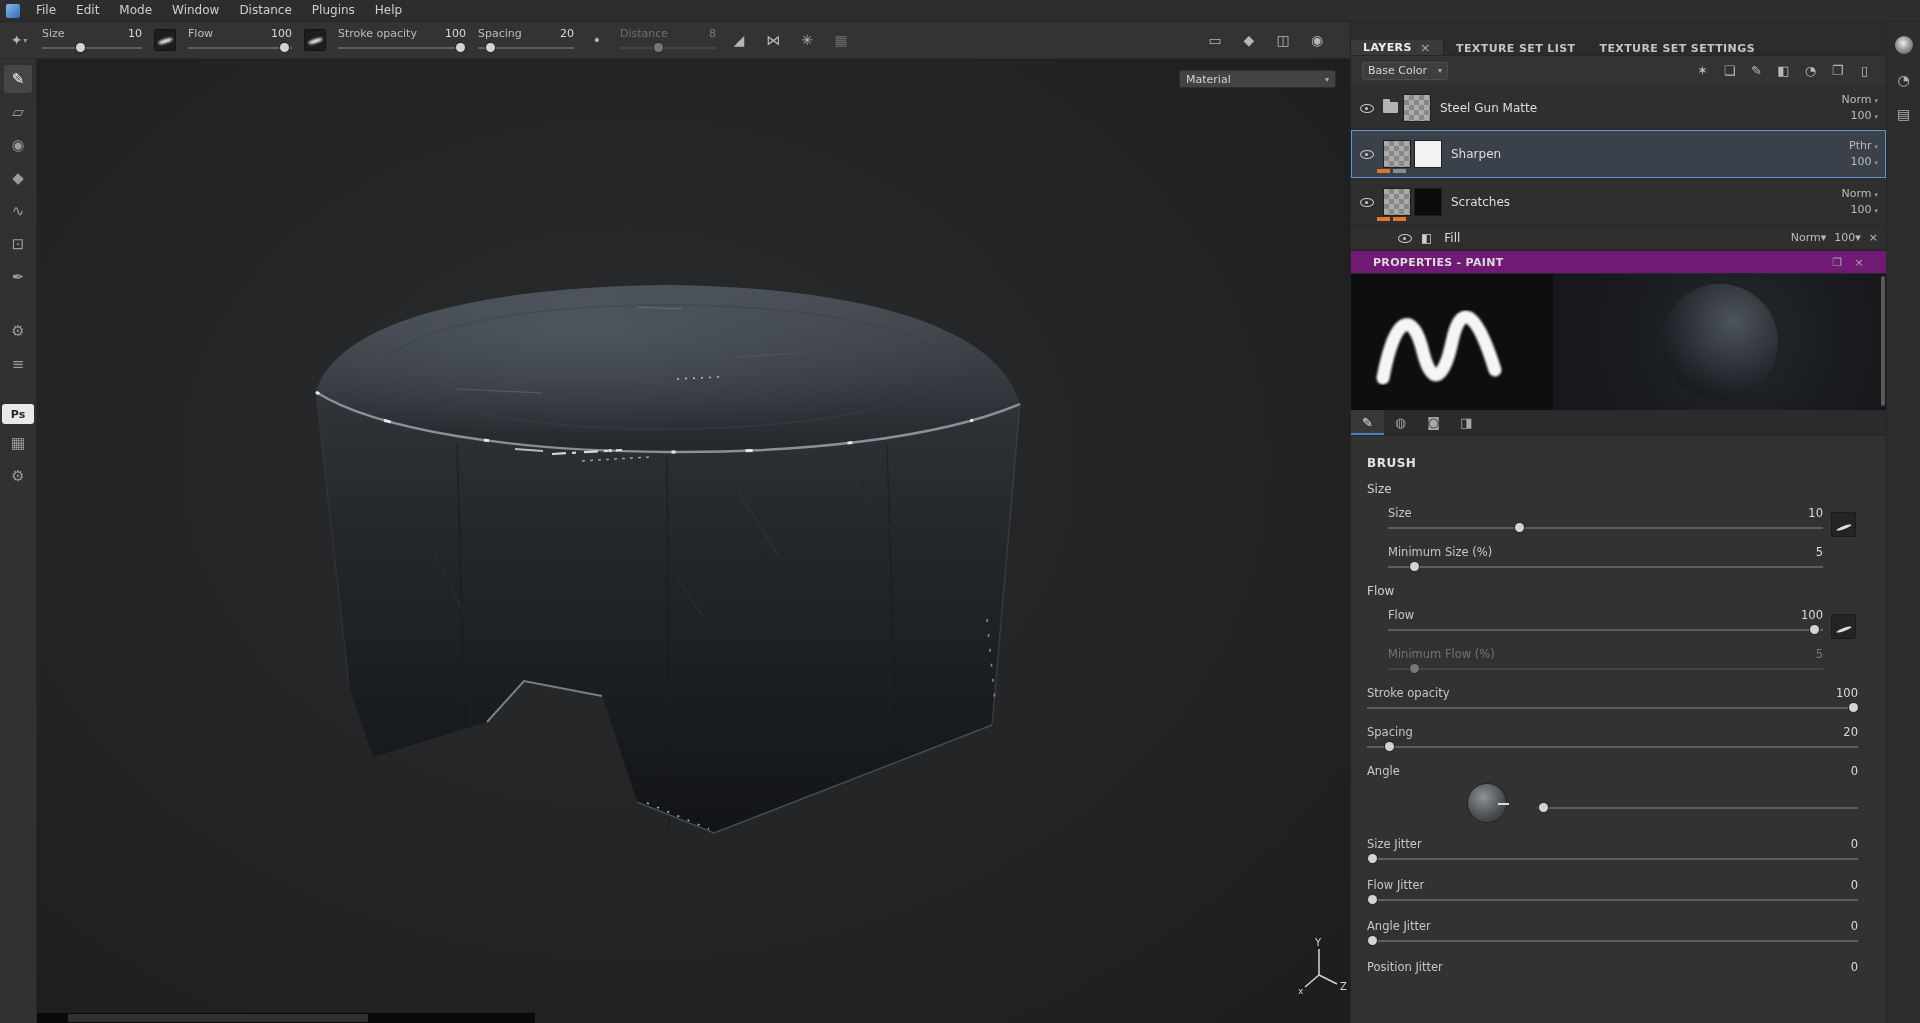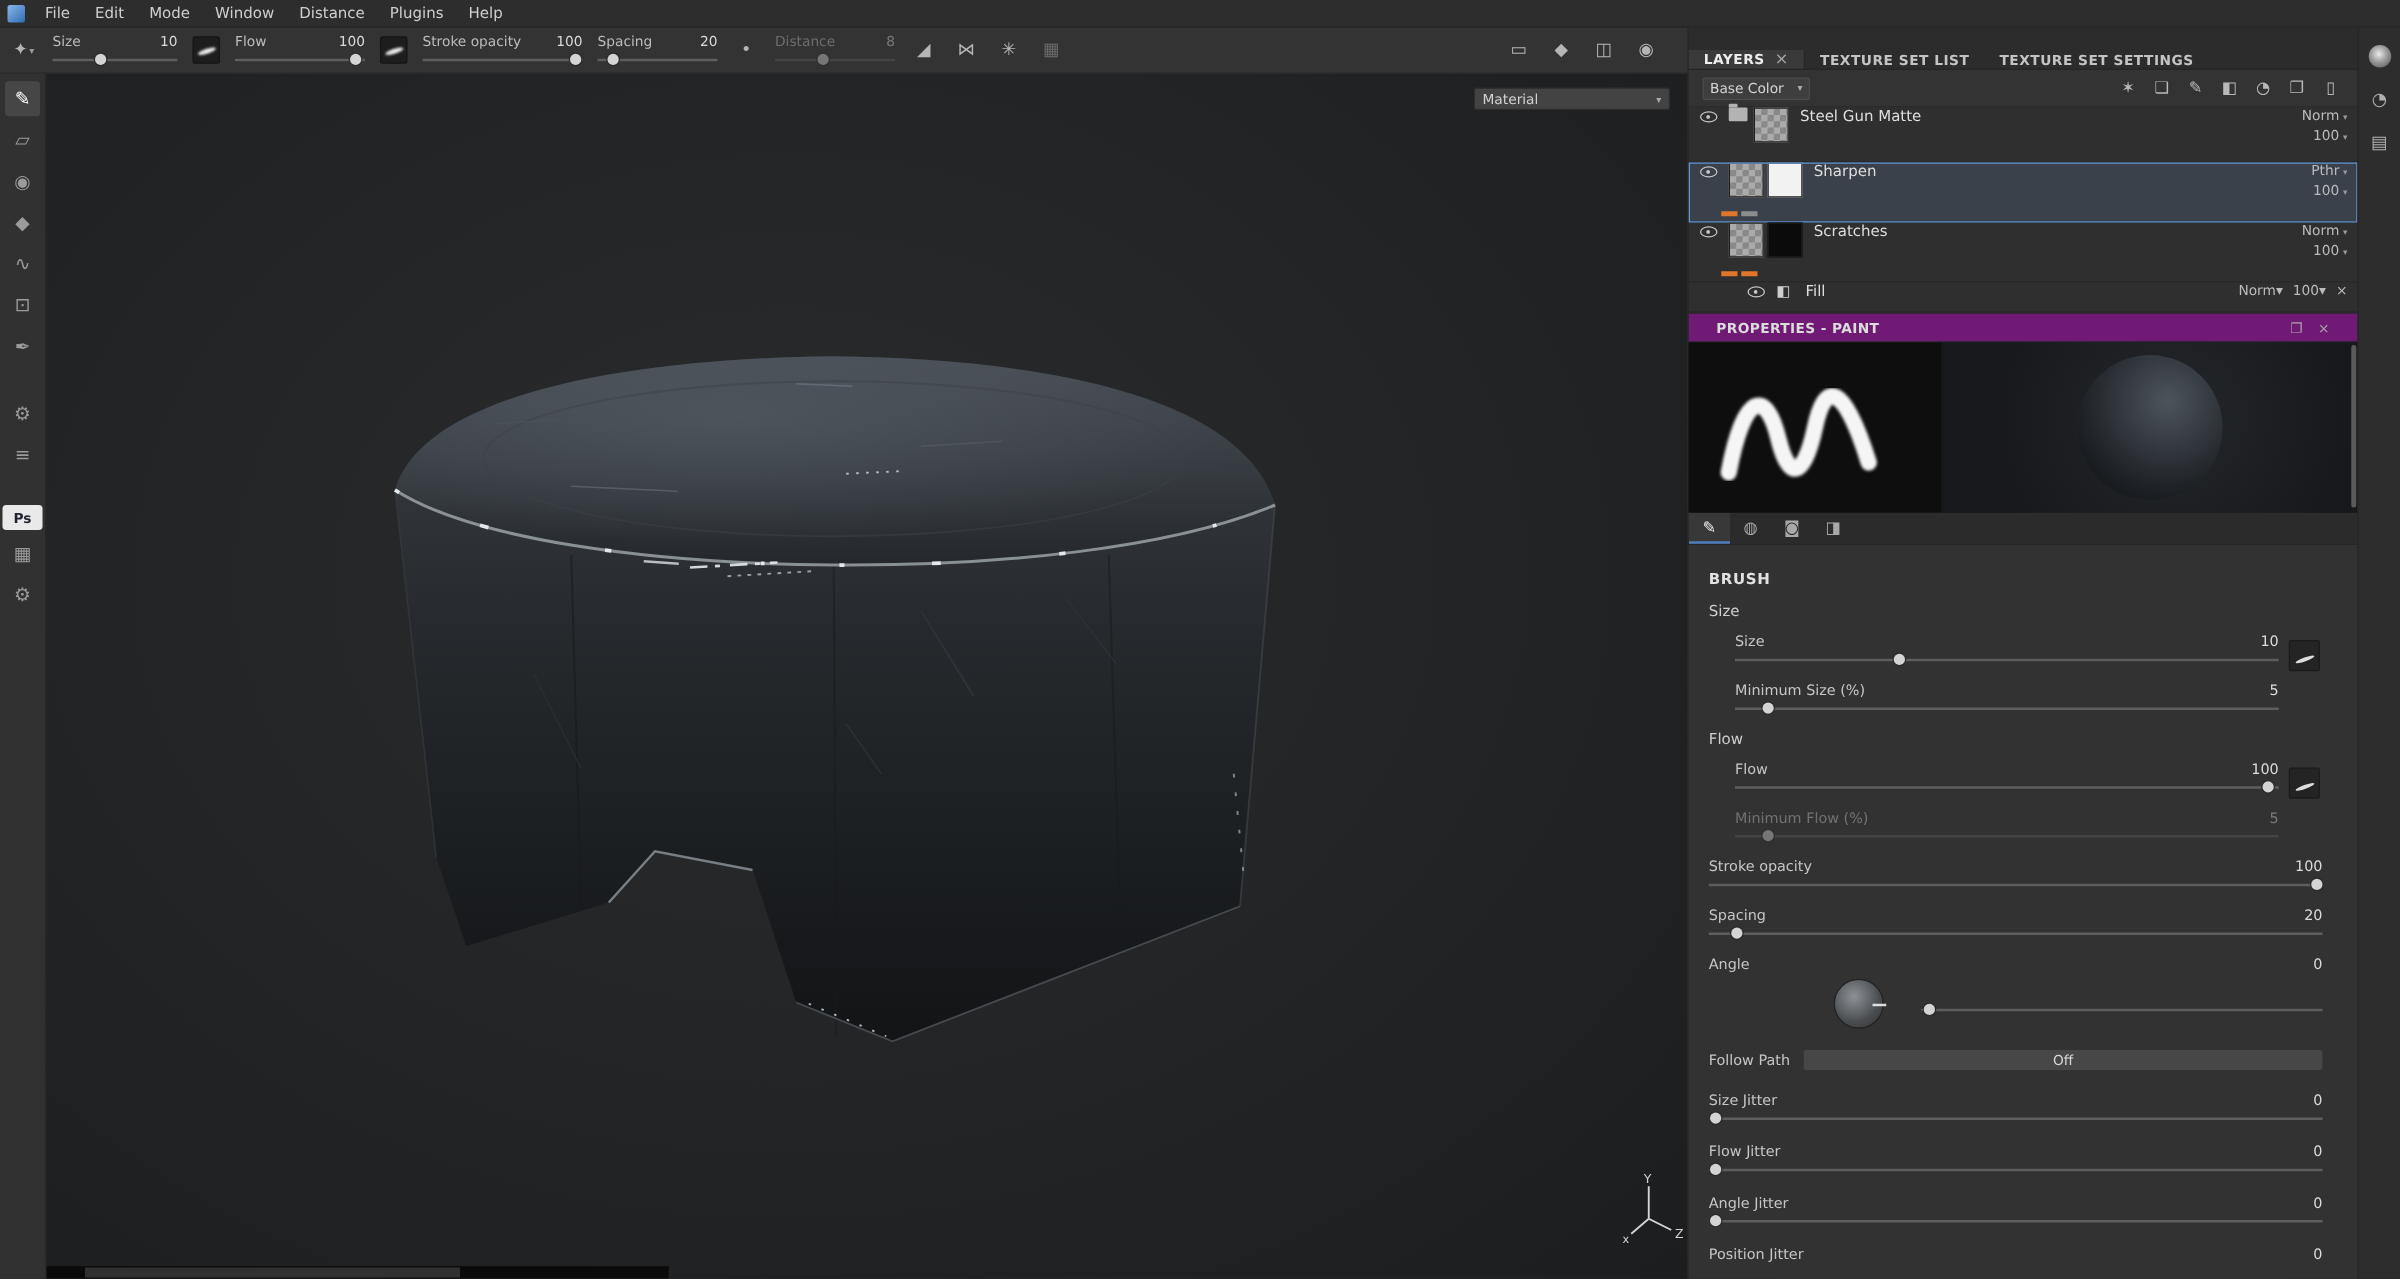--- a/index.html
+++ b/index.html
@@ -51,21 +51,21 @@
   .ptab.active{background:#3a3a3a;color:#ededed;border-right:1px solid #262626}
   .ptab .tclose{margin-left:8px;color:#a8a8a8;font-weight:normal;font-size:13px}
 
   .ltools{height:30px;background:#333;border-bottom:1px solid #2a2a2a;display:flex;align-items:center;padding:0 11px;flex:none}
   .channel-select{width:86px;height:18px;background:#3e3e3e;border:1px solid #4c4c4c;border-radius:2px;font-size:11px;color:#d5d5d5;display:flex;align-items:center;justify-content:space-between;padding:0 5px}
   .channel-select .chev{font-size:8px;color:#aaa}
   .ltool-icons{margin-left:auto;display:flex;gap:6px}
   .li{width:21px;height:20px;display:flex;align-items:center;justify-content:center;color:#b8b8b8;font-size:13px}
 
   .llist{background:#2f2f2f;border-bottom:1px solid #262626;flex:none}
-  .lrow{position:relative;display:flex;align-items:flex-start;padding:0 8px;border-bottom:1px solid #282828;height:48px}
+  .lrow{position:relative;display:flex;align-items:center;padding:0 8px;border-bottom:1px solid #282828;height:48px}
   .lrow.first{height:44px}
   .lrow.selected{outline:1px solid #5f93d1;outline-offset:-1px;background:#3a414b}
   .eye{width:16px;height:14px;position:relative;flex:none;margin-right:8px}
   .eye::before{content:"";position:absolute;left:1px;top:3px;width:12px;height:7px;border:1.3px solid #c9c9c9;border-radius:50%}
   .eye::after{content:"";position:absolute;left:6px;top:6px;width:3px;height:3px;background:#c9c9c9;border-radius:50%}
   .folder{width:15px;height:11px;background:#b3b3b3;border-radius:1px;position:relative;flex:none;margin-right:5px}
   .folder::before{content:"";position:absolute;top:-3px;left:0;width:7px;height:3px;background:#b3b3b3;border-radius:1px 1px 0 0}
   .thumb{width:28px;height:28px;border:1px solid #1f1f1f;flex:none;margin-right:3px}
   .checker{background-color:#ababab;background-image:linear-gradient(45deg,#878787 25%,transparent 25%,transparent 75%,#878787 75%),linear-gradient(45deg,#878787 25%,transparent 25%,transparent 75%,#878787 75%);background-size:10px 10px;background-position:0 0,5px 5px}
   .thumb.white{background:#f2f2f2}
@@ -509,24 +509,20 @@
         <span>Angle</span>
         <span class="pval">0</span>
       </div>
       <div class="angle-area">
         <span class="dial"></span>
         <span class="angle-track"></span>
         <span class="dial-dot"></span>
       </div>
     </div>
 
-    <div class="fp-row">
-      <span class="fp-label">Follow Path</span>
-      <span class="fp-btn">Off</span>
-    </div>
 
     <div class="prow jit">
       <div class="prow-top">
         <span>Size Jitter</span>
         <span class="pval">0</span>
       </div>
       <div class="slider">
         <span class="track"></span>
         <span class="knob" style="left:1px"></span>
       </div>

